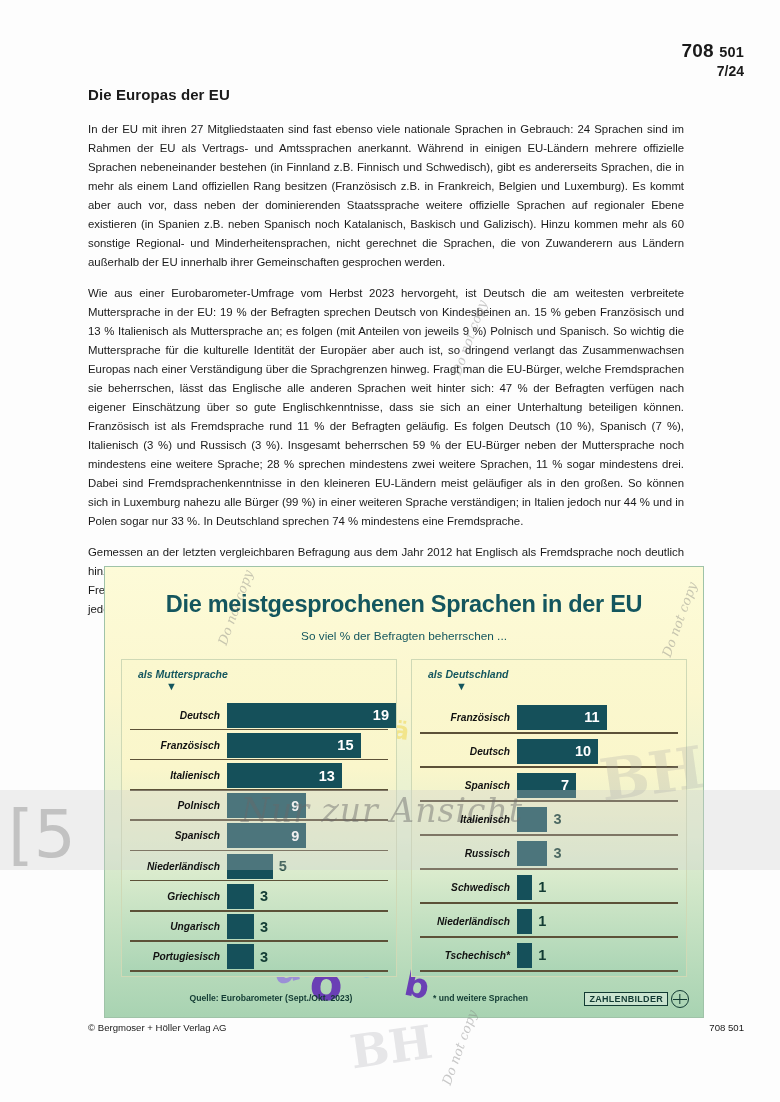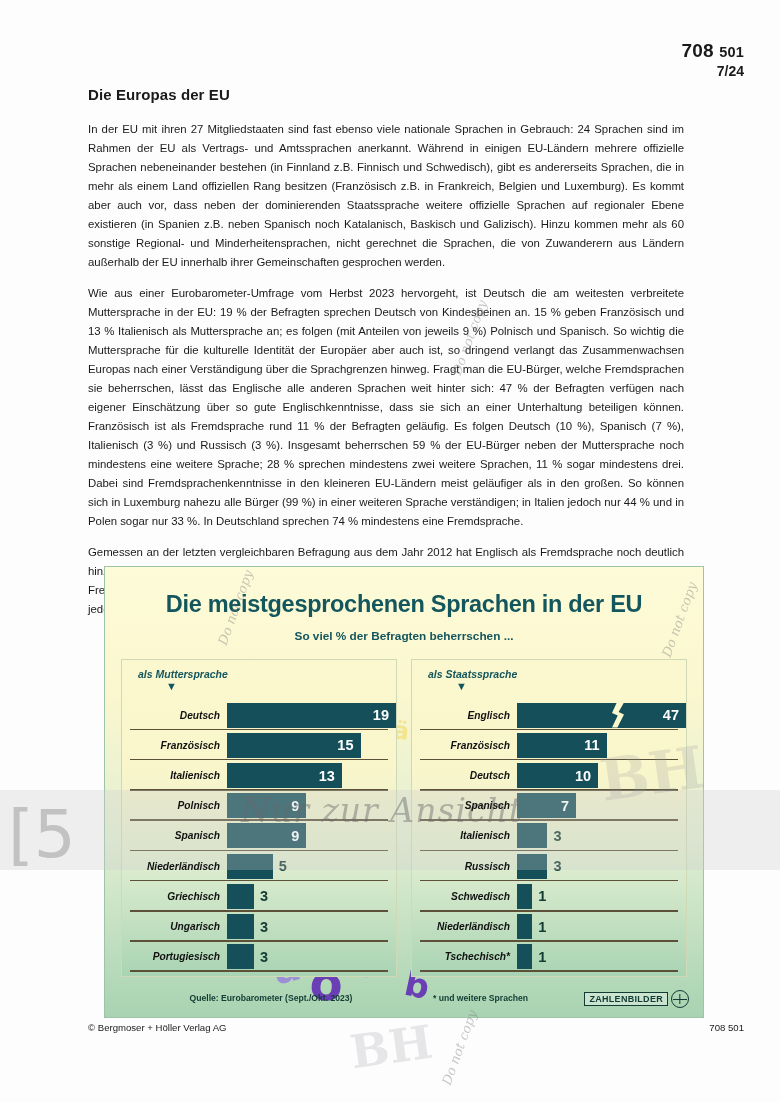--- a/index.html
+++ b/index.html
@@ -46,21 +46,21 @@
     border:1px solid #9fc3a8;
     box-sizing:border-box;
     overflow:hidden;
   }
   .info-title{
     position:absolute;left:0;right:0;top:24px;text-align:center;
     font-size:23.5px;font-weight:bold;color:#14565e;letter-spacing:-0.3px;
   }
   .info-sub{
     position:absolute;left:0;right:0;top:62px;text-align:center;
-    font-size:11.8px;font-weight:bold;color:#14565e;
+    font-size:11.8px;font-weight:normal;color:#14565e;
   }
   .panels{
     position:absolute;left:16px;right:16px;top:92px;bottom:40px;
     display:flex;gap:14px;
   }
   .panel{
     flex:1 1 0;position:relative;
     background:linear-gradient(to bottom,#fbf8cf 0%,#faf6cb 34%,#dcecce 66%,#a9d4b4 100%);
     border:1px solid #cfd9b6;
     box-sizing:border-box;
@@ -321,34 +321,24 @@
                 <span class="val">3</span>
               </div>
             </div>
             <div class="rule"></div>
           </div>
 
         </div>
       </div>
 
       <div class="panel">
-        <div class="panel-head">als Staatssprache</div>
+        <div class="panel-head">als Deutschland</div>
         <div class="panel-arrow">▼</div>
         <div class="rows">
 
-          <div class="row">
-            <div class="lbl">Englisch</div>
-            <div class="barwrap">
-              <div class="bar" style="width:100%">
-                <span class="zigzag"></span>
-                <span class="val">47</span>
-              </div>
-            </div>
-            <div class="rule"></div>
-          </div>
 
           <div class="row">
             <div class="lbl">Französisch</div>
             <div class="barwrap">
               <div class="bar" style="width:53%">
                 <span class="val">11</span>
               </div>
             </div>
             <div class="rule"></div>
           </div>

